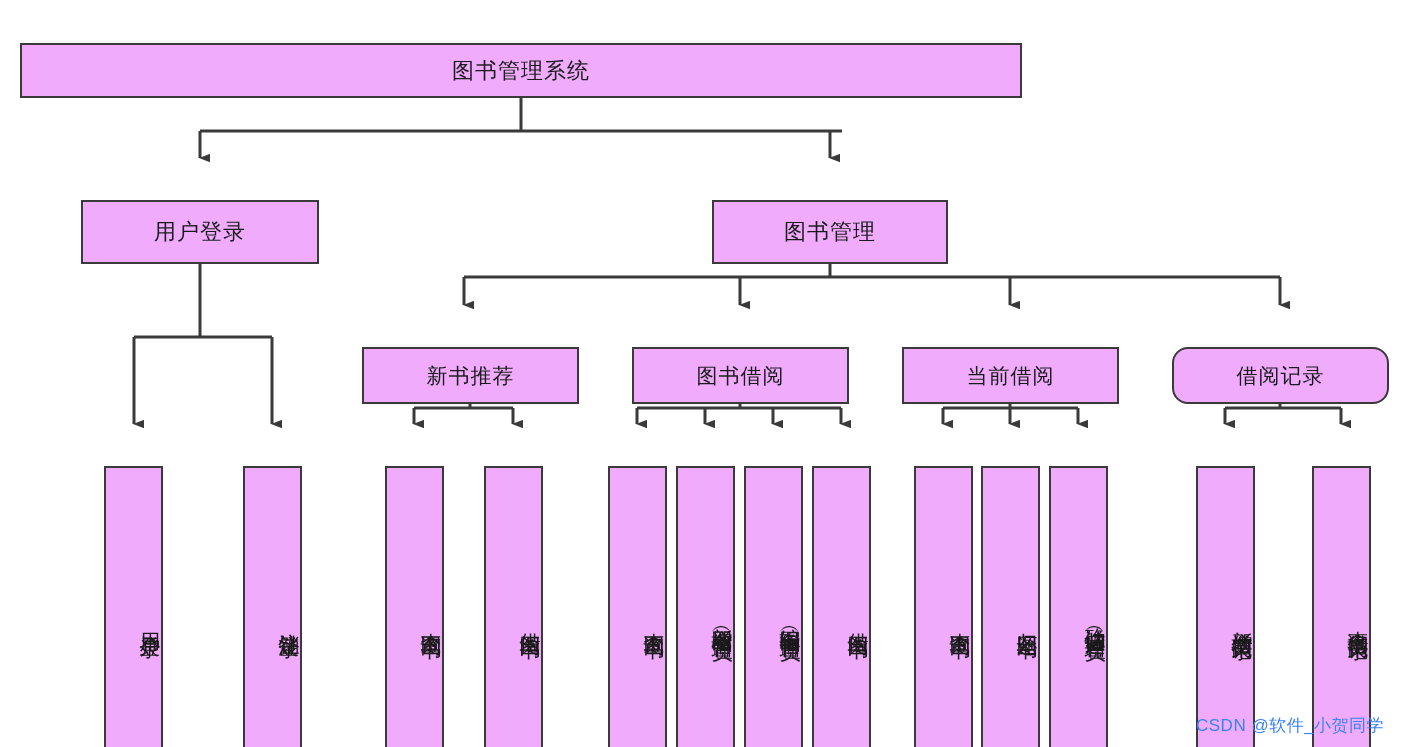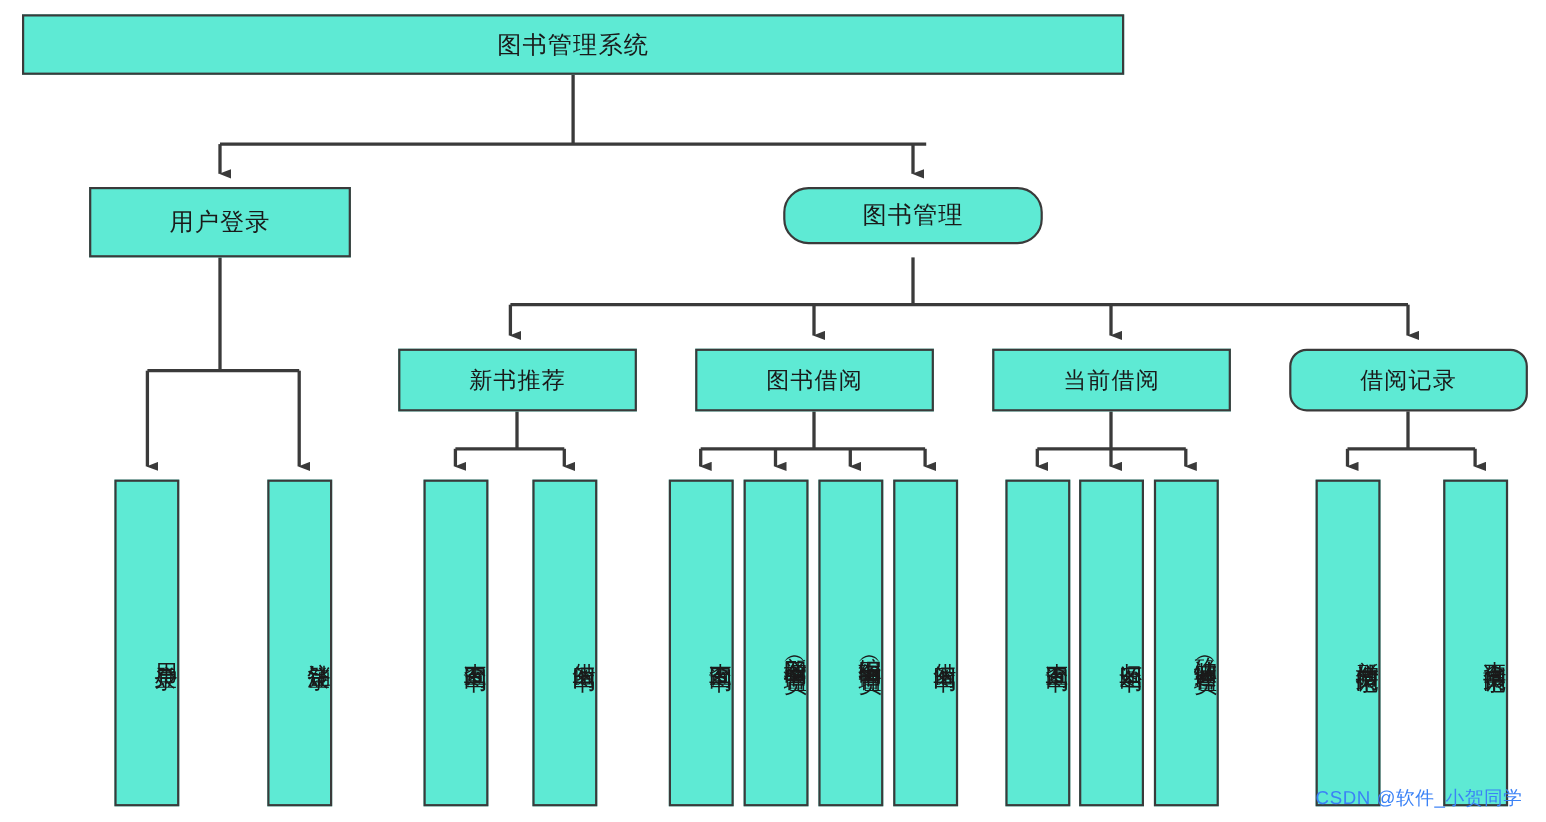--- a/index.html
+++ b/index.html
@@ -22,25 +22,26 @@
     position: absolute;
     left: 0;
     top: 0;
     width: 1405px;
     height: 747px;
   }
   .node-box {
     position: absolute;
     box-sizing: border-box;
     border: 2px solid #3a3a3a;
-    background: #5eead4;
+    background: #f0abfc;
     display: flex;
     align-items: center;
     justify-content: center;
     color: #1a1a1a;
+    margin-top: 30px;
   }
   .node-box.horizontal {
     font-size: 21px;
     letter-spacing: 1px;
   }
   .node-box.level1 {
     font-size: 22px;
   }
   .node-box.vertical {
     writing-mode: vertical-rl;
@@ -135,21 +136,21 @@
   </svg>
 
   <div class="node-box horizontal level1" style="left:20px; top:13px; width:1002px; height:55px;">
     <span class="node-label">图书管理系统</span>
   </div>
 
   <div class="node-box horizontal level1" style="left:81px; top:170px; width:238px; height:64px;">
     <span class="node-label">用户登录</span>
   </div>
 
-  <div class="node-box horizontal level1" style="left:712px; top:170px; width:236px; height:52px;border-radius:23px;">
+  <div class="node-box horizontal level1" style="left:712px; top:170px; width:236px; height:64px;">
     <span class="node-label">图书管理</span>
   </div>
 
   <div class="node-box horizontal" style="left:362px; top:317px; width:217px; height:57px;">
     <span class="node-label">新书推荐</span>
   </div>
 
   <div class="node-box horizontal" style="left:632px; top:317px; width:217px; height:57px;">
     <span class="node-label">图书借阅</span>
   </div>

